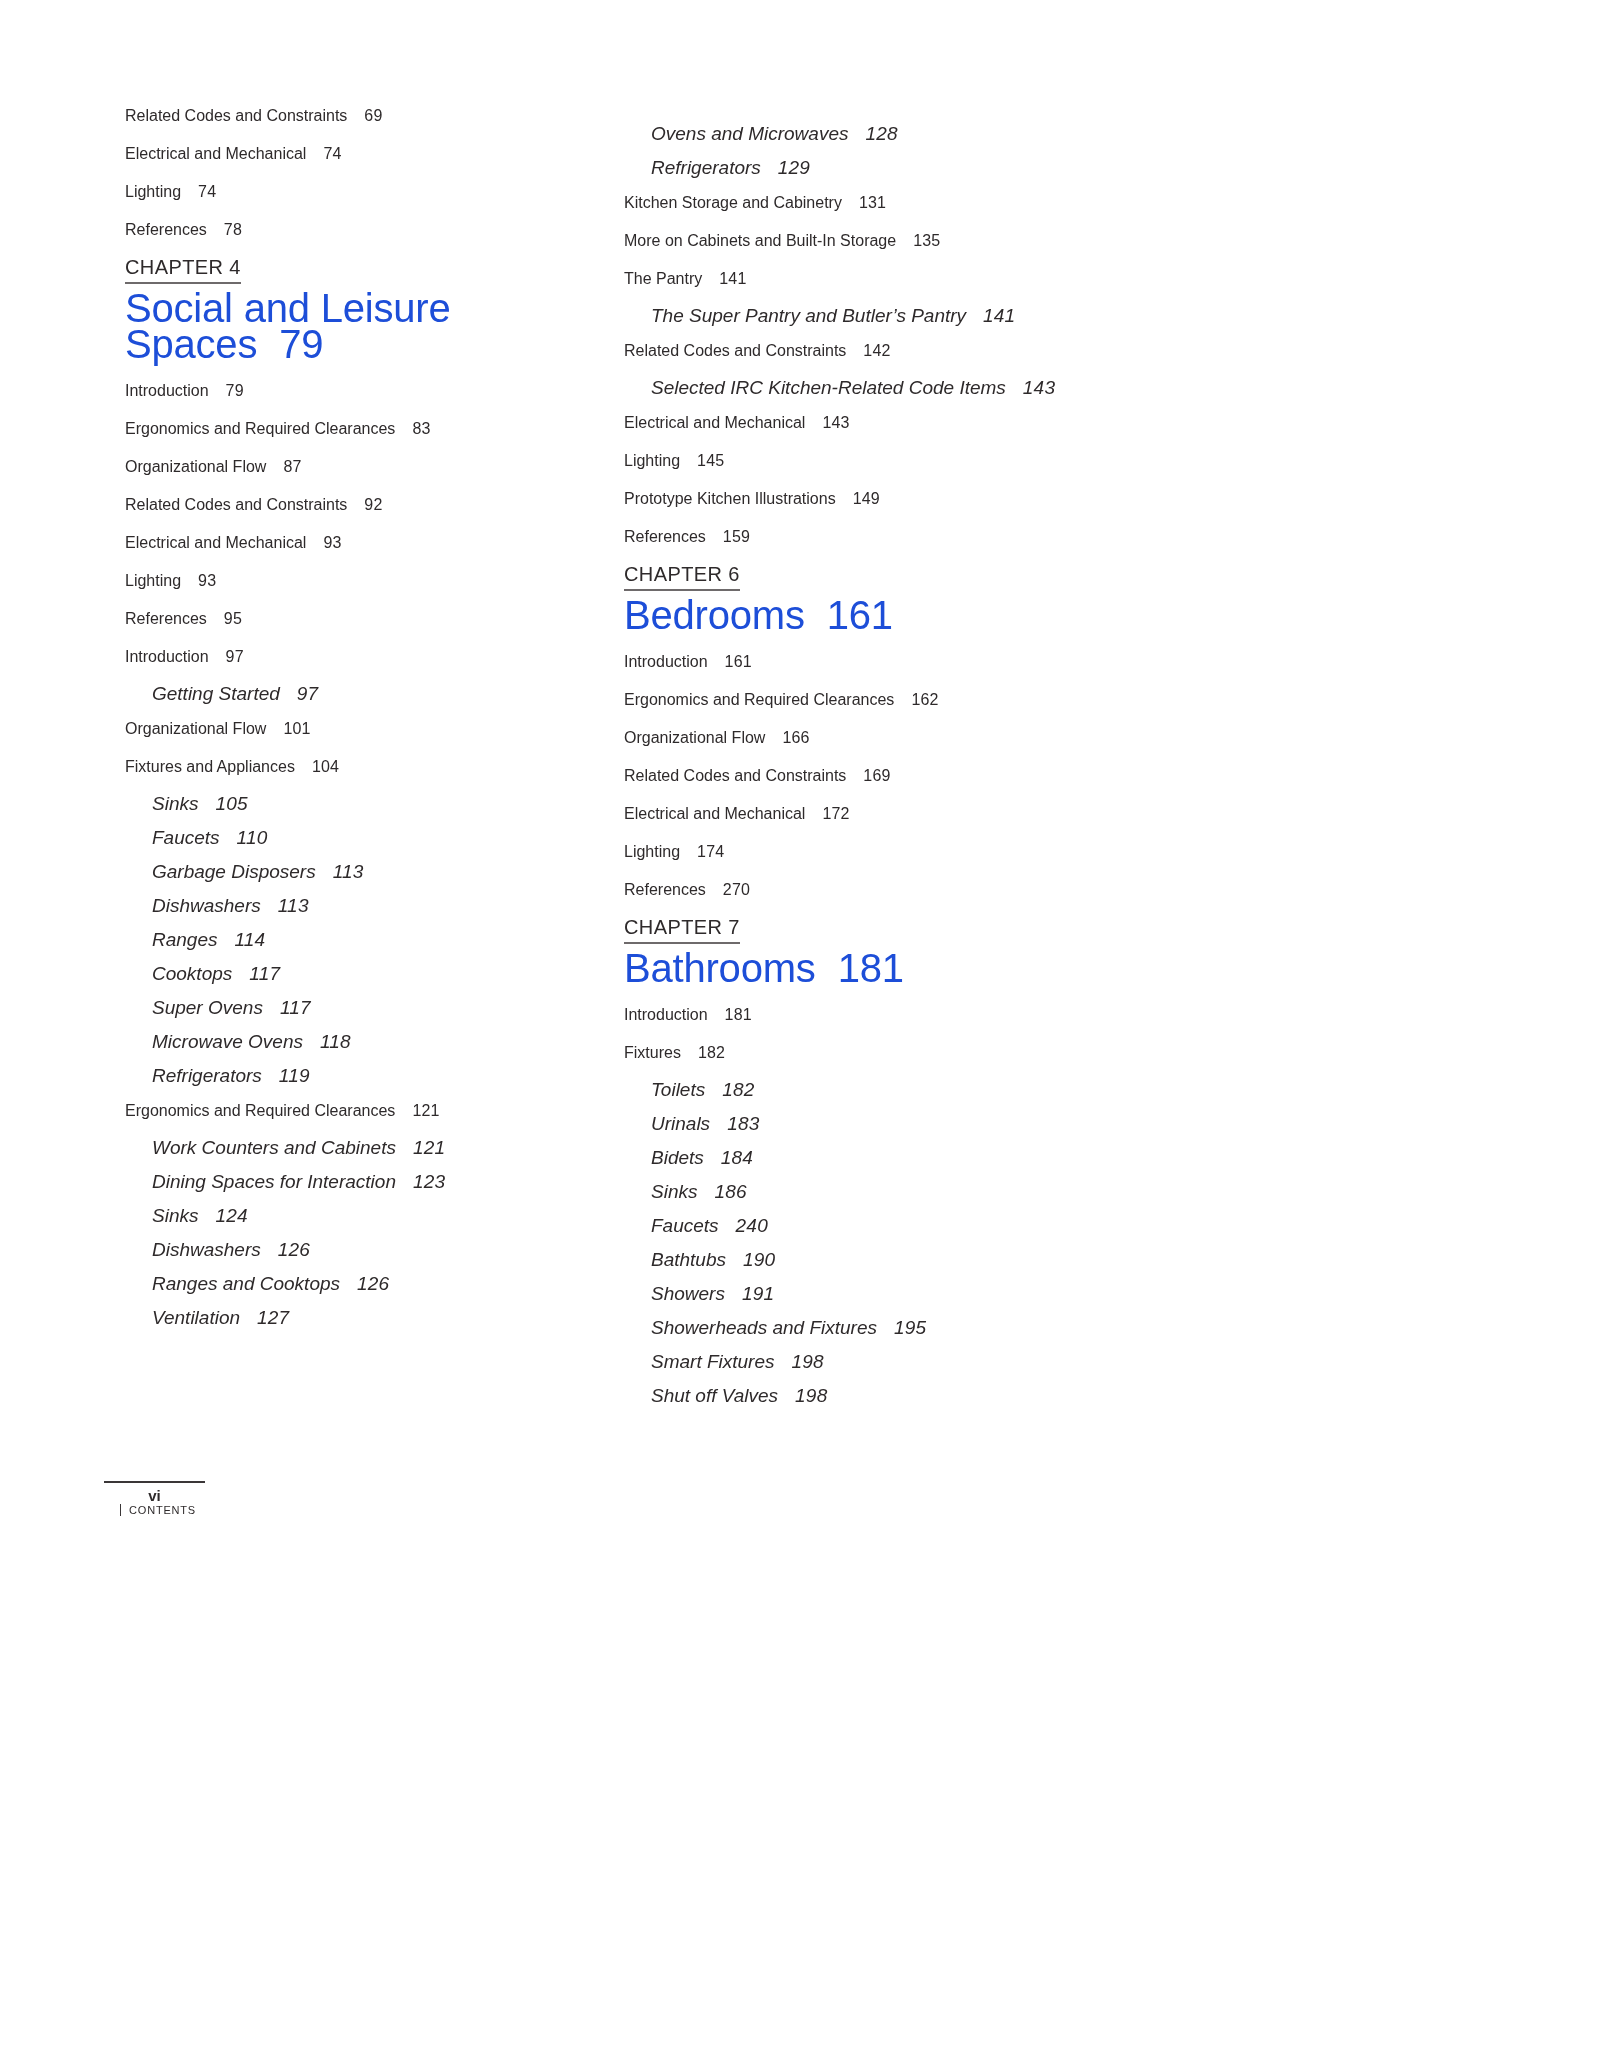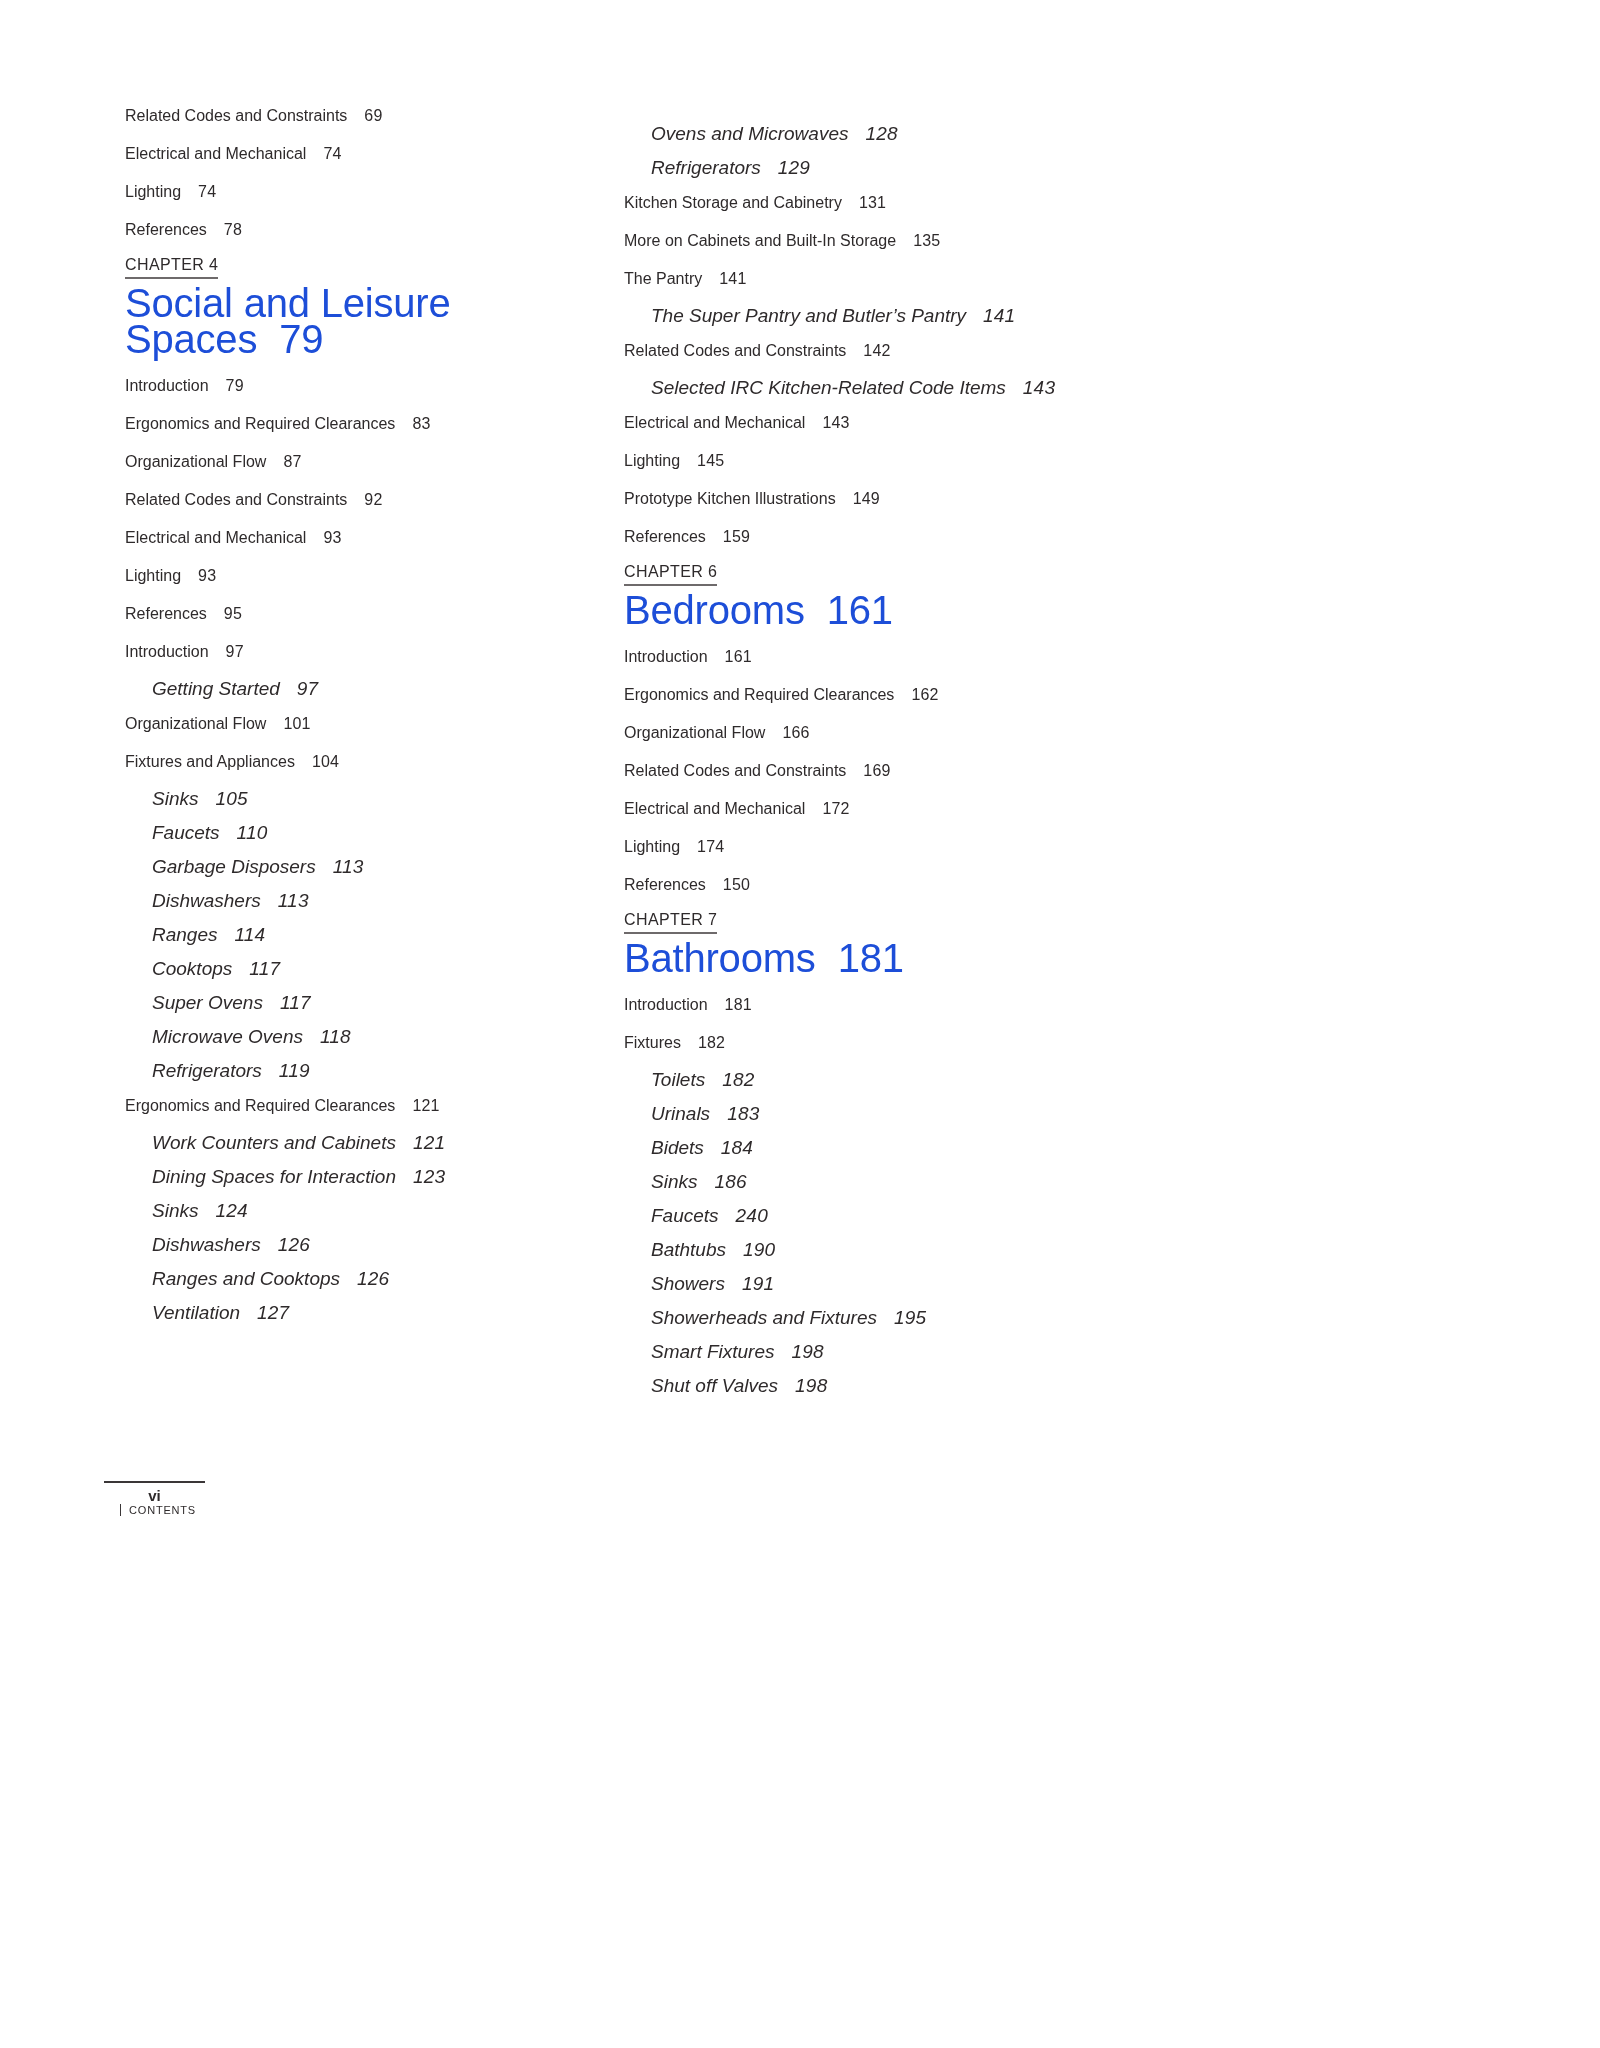--- a/index.html
+++ b/index.html
@@ -31,21 +31,21 @@
   .page-num {
     margin-left: 17px;
     letter-spacing: 0.2px;
   }
   .chapter-block {
     margin-top: 13px;
     margin-bottom: 2px;
   }
   .chapter-label {
     display: inline-block;
-    font-size: 16px;
+    font-size: 20px;
     letter-spacing: 0.4px;
     color: #2e2a2b;
     border-bottom: 2px solid #6e6a6b;
     padding-bottom: 3px;
   }
   .chapter-title {
     font-size: 40px;
     line-height: 36px;
     font-weight: 400;
     letter-spacing: -0.2px;
@@ -130,21 +130,21 @@
     <div class="toc-entry"><span class="entry-label">Lighting</span><span class="page-num">145</span></div>
     <div class="toc-entry"><span class="entry-label">Prototype Kitchen Illustrations</span><span class="page-num">149</span></div>
     <div class="toc-entry"><span class="entry-label">References</span><span class="page-num">159</span></div>
     <div class="chapter-block"><div class="chapter-label">CHAPTER 6</div><h2 class="chapter-title"><span class="title-text">Bedrooms</span><span class="page-num-lg">161</span></h2></div>
     <div class="toc-entry"><span class="entry-label">Introduction</span><span class="page-num">161</span></div>
     <div class="toc-entry"><span class="entry-label">Ergonomics and Required Clearances</span><span class="page-num">162</span></div>
     <div class="toc-entry"><span class="entry-label">Organizational Flow</span><span class="page-num">166</span></div>
     <div class="toc-entry"><span class="entry-label">Related Codes and Constraints</span><span class="page-num">169</span></div>
     <div class="toc-entry"><span class="entry-label">Electrical and Mechanical</span><span class="page-num">172</span></div>
     <div class="toc-entry"><span class="entry-label">Lighting</span><span class="page-num">174</span></div>
-    <div class="toc-entry"><span class="entry-label">References</span><span class="page-num">150</span></div>
+    <div class="toc-entry"><span class="entry-label">References</span><span class="page-num">270</span></div>
     <div class="chapter-block"><div class="chapter-label">CHAPTER 7</div><h2 class="chapter-title"><span class="title-text">Bathrooms</span><span class="page-num-lg">181</span></h2></div>
     <div class="toc-entry"><span class="entry-label">Introduction</span><span class="page-num">181</span></div>
     <div class="toc-entry"><span class="entry-label">Fixtures</span><span class="page-num">182</span></div>
     <div class="toc-sub"><span class="entry-label">Toilets</span><span class="page-num">182</span></div>
     <div class="toc-sub"><span class="entry-label">Urinals</span><span class="page-num">183</span></div>
     <div class="toc-sub"><span class="entry-label">Bidets</span><span class="page-num">184</span></div>
     <div class="toc-sub"><span class="entry-label">Sinks</span><span class="page-num">186</span></div>
     <div class="toc-sub"><span class="entry-label">Faucets</span><span class="page-num">240</span></div>
     <div class="toc-sub"><span class="entry-label">Bathtubs</span><span class="page-num">190</span></div>
     <div class="toc-sub"><span class="entry-label">Showers</span><span class="page-num">191</span></div>

